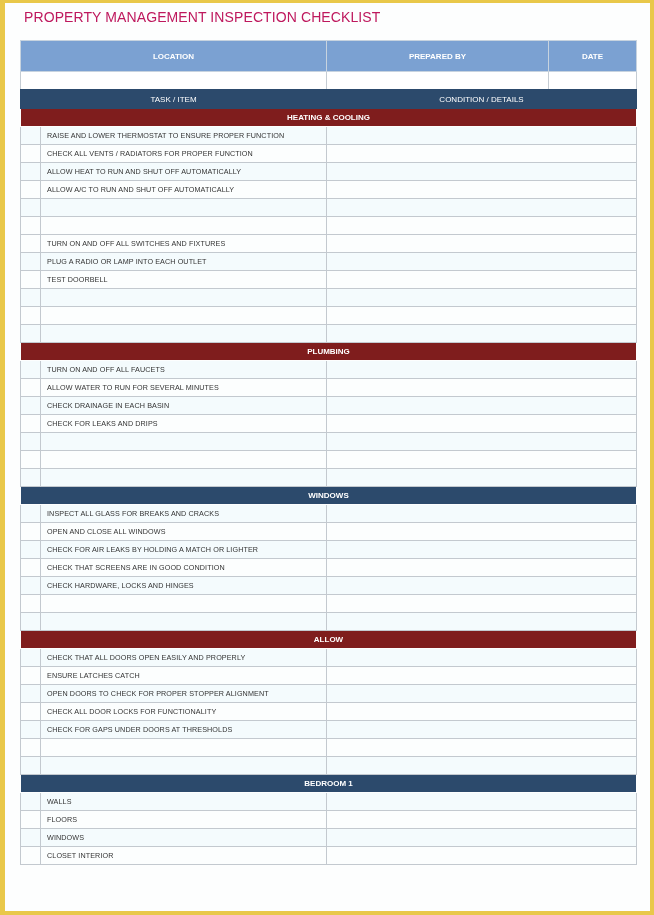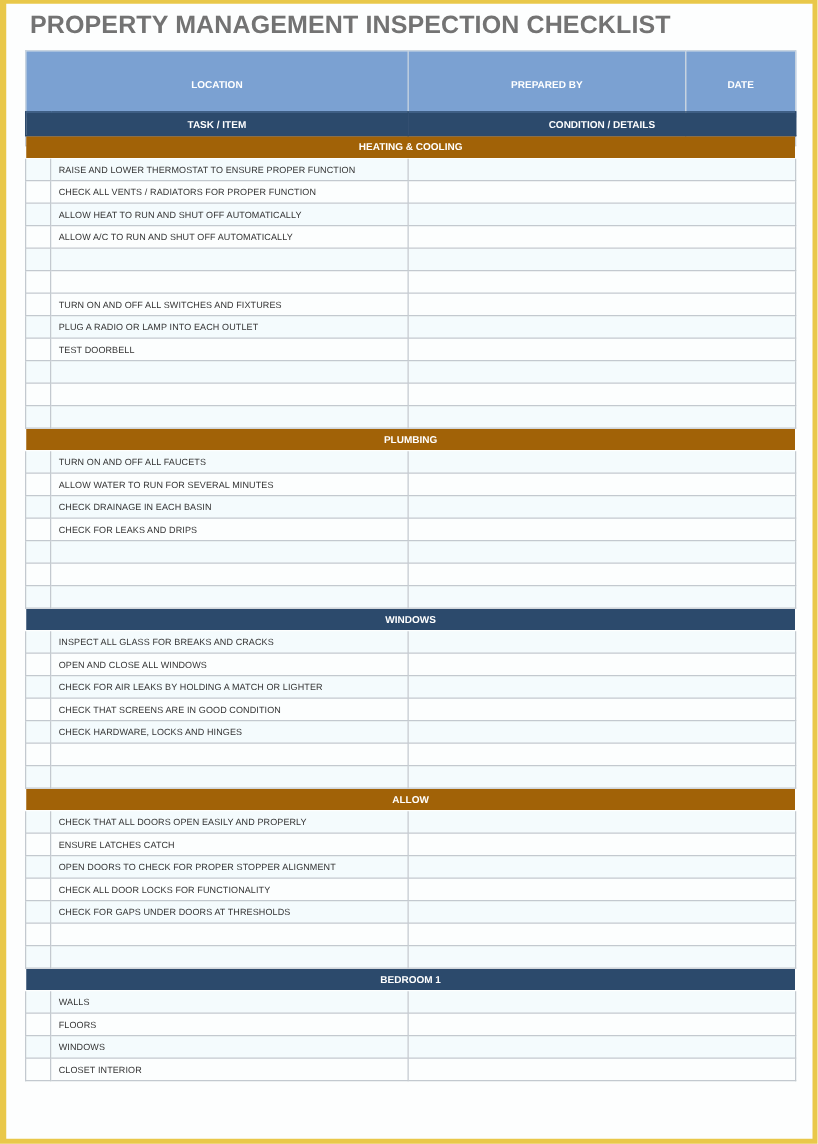--- a/index.html
+++ b/index.html
@@ -7,44 +7,44 @@
     width:654px; height:915px; overflow:hidden; position:relative;
     background:#e9c84a;
     font-family:"Liberation Sans", sans-serif;
   }
   .page {
     position:absolute; left:5px; top:3px; width:645px; height:908px;
     background:#fdfefe; overflow:hidden;
   }
   .title {
     position:absolute; left:19px; top:6px;
-    font-size:20px; font-weight:bold; color:#737373; letter-spacing:0.1px;
+    font-size:14px; font-weight:normal; color:#be185d; letter-spacing:0.1px;
     white-space:nowrap;
   }
   table { border-collapse:collapse; table-layout:fixed; position:absolute; }
   .info { left:15px; top:37px; width:616px; }
   .info th {
     background:#7ba1d2; color:#fff; font-size:8px; font-weight:bold;
-    height:18px; padding:17px; text-align:center; border:1px solid #c7d3df;
+    height:18px; padding:6px; text-align:center; border:1px solid #c7d3df;
   }
   .info td { height:20px; border:1px solid #c5ccd3; background:#fff; }
   .main { left:15px; top:86px; width:616px; }
   .main th {
-    background:#2c4a6c; color:#fff; font-size:8px; font-weight:bold;
+    background:#2c4a6c; color:#fff; font-size:8px; font-weight:normal;
     height:18px; padding:0; text-align:center; border:1px solid #2c4a6c;
   }
   .main td {
     height:17px; padding:0; border:1px solid #c3c9cf;
     font-size:7.2px; color:#333; white-space:nowrap; overflow:hidden;
   }
   .main tr.sec td {
     color:#fff; font-size:8px; font-weight:bold; text-align:center;
     border:1px solid transparent;
   }
-  .main tr.sec.green td { background:#a16207; }
+  .main tr.sec.green td { background:#7f1d1d; }
   .main tr.sec.blue td { background:#2c4a6c; }
   .main tr.item:nth-child(even) td { background:#f4fbfd; }
   .main tr.item:nth-child(odd) td { background:#fcfefe; }
   .main td.task { padding-left:6px; letter-spacing:0.1px; }
 </style>
 </head>
 <body>
 
 <div class="page">
   <div class="title">PROPERTY MANAGEMENT INSPECTION CHECKLIST</div>

